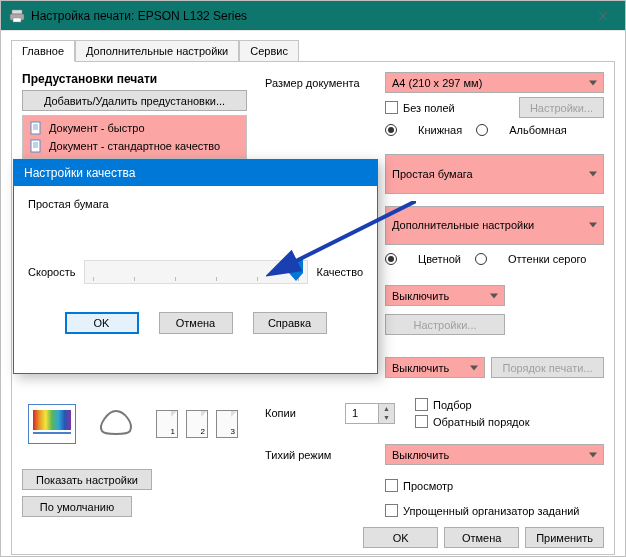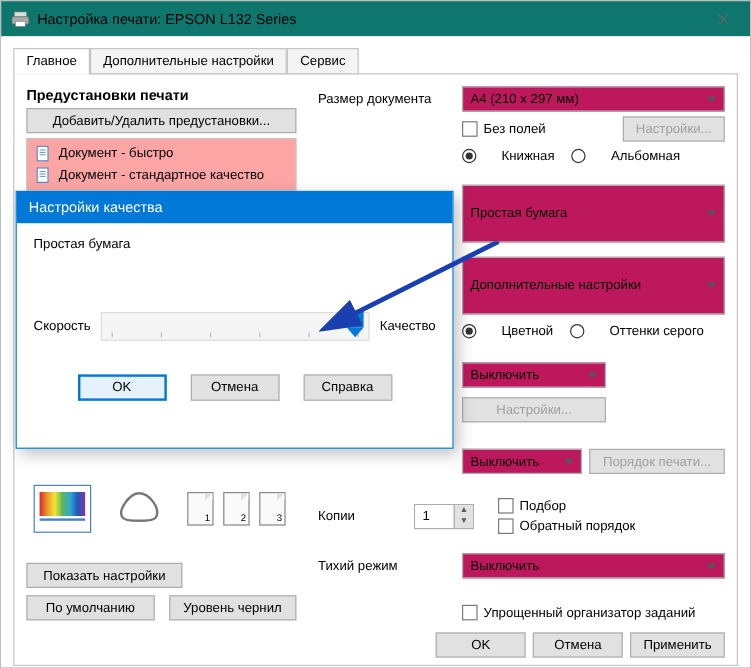--- a/index.html
+++ b/index.html
@@ -91,21 +91,21 @@
   .presets-list {
     border: 1px solid #c4c4c4; background: #fca5a5;
     padding: 3px 0;
   }
   .preset-item {
     display: flex; align-items: center; padding: 2px 6px; gap: 6px;
   }
   .doc-ico { width: 14px; height: 14px; }
   .form-label { width: 115px; }
   .drop {
-    border: 1px solid #adadad; background: #be185d;
+    border: 1px solid #adadad; background: #fca5a5;
     height: 21px; display: flex; align-items: center;
     padding: 0 6px; flex: 1; position: relative;
   }
   .drop::after {
     content: ""; position: absolute; right: 6px; top: 50%;
     transform: translateY(-50%);
     border-left: 4px solid transparent;
     border-right: 4px solid transparent;
     border-top: 5px solid #555;
   }
@@ -304,21 +304,20 @@
               <div class="mini-page">
                   <span>3</span>
                 </div>
             </div>
           </div>
 
           <div class="bottom-left-col" style="margin-top:10px;">
             <div class="btn" style="width:130px;">Показать настройки</div>
             <div class="bottom-left-btns">
               <div class="btn" style="width:110px;">По умолчанию</div>
-              <div class="btn" style="width:110px;">Уровень чернил</div>
             </div>
           </div>
         </div>
 
         <div class="right-col">
           <div class="form-row">
             <div class="form-label" style="width:120px;">Размер документа</div>
             <div class="drop">
                 <span>A4 (210 x 297 мм)</span>
               </div>
@@ -407,20 +406,24 @@
 
           <div style="height:8px;"></div>
           <div class="form-row">
             <div style="width:120px;">Тихий режим</div>
             <div class="drop">
                 <span>Выключить</span>
               </div>
           </div>
 
           <div style="height:6px;"></div>
+          <div class="check" style="padding-left:120px;">
+              <div class="box"></div>
+              <span>Просмотр</span>
+            </div>
           <div class="check" style="padding-left:120px;margin-top:8px;">
               <div class="box"></div>
               <span>Упрощенный организатор заданий</span>
             </div>
         </div>
       </div>
 
       <div class="footer-btns">
         <div class="btn">OK</div>
         <div class="btn">Отмена</div>

